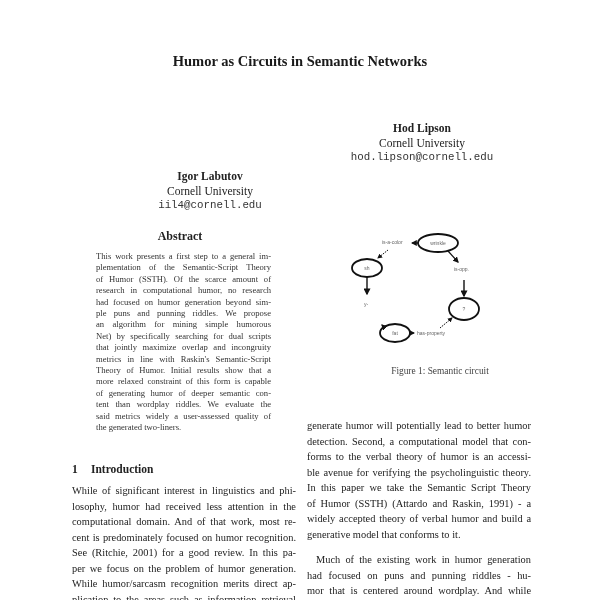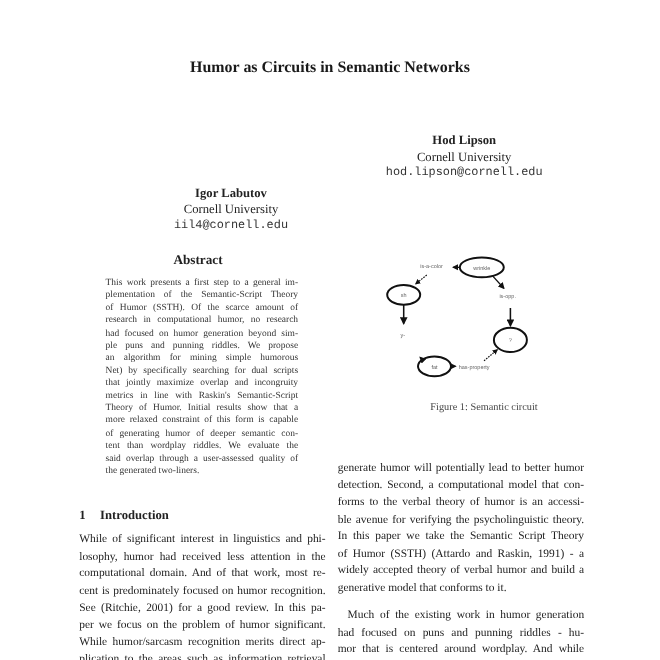--- a/index.html
+++ b/index.html
@@ -58,34 +58,34 @@
     <span class="line">had focused on humor generation beyond sim-</span>
     <span class="line">ple puns and punning riddles.  We propose</span>
     <span class="line">an algorithm for mining simple humorous</span>
     <span class="line">Net) by specifically searching for dual scripts</span>
     <span class="line">that jointly maximize overlap and incongruity</span>
     <span class="line">metrics in line with Raskin's Semantic-Script</span>
     <span class="line">Theory of Humor.  Initial results show that a</span>
     <span class="line">more relaxed constraint of this form is capable</span>
     <span class="line">of generating humor of deeper semantic con-</span>
     <span class="line">tent than wordplay riddles.  We evaluate the</span>
-    <span class="line">said overlap through a user-assessed quality of</span>
+    <span class="line">said metrics widely a user-assessed quality of</span>
     <span class="line last">the generated two-liners.</span>
   </div>
 
 <div class="abs sec-head">
   <span class="num">1</span><span>Introduction</span>
 </div>
 <div class="abs col colL" id="col-left">
     <span class="line">While of significant interest in linguistics and phi-</span>
     <span class="line">losophy, humor had received less attention in the</span>
     <span class="line">computational domain.  And of that work, most re-</span>
     <span class="line">cent is predominately focused on humor recognition.</span>
     <span class="line">See (Ritchie, 2001) for a good review.  In this pa-</span>
-    <span class="line">per we focus on the problem of humor significant.</span>
+    <span class="line">per we focus on the problem of humor generation.</span>
     <span class="line">While humor/sarcasm recognition merits direct ap-</span>
     <span class="line">plication to the areas such as information retrieval</span>
   </div>
 <div class="abs col colR">
   <div id="col-right-p1">
       <span class="line">generate humor will potentially lead to better humor</span>
       <span class="line">detection. Second, a computational model that con-</span>
       <span class="line">forms to the verbal theory of humor is an accessi-</span>
       <span class="line">ble avenue for verifying the psycholinguistic theory.</span>
       <span class="line">In this paper we take the Semantic Script Theory</span>

